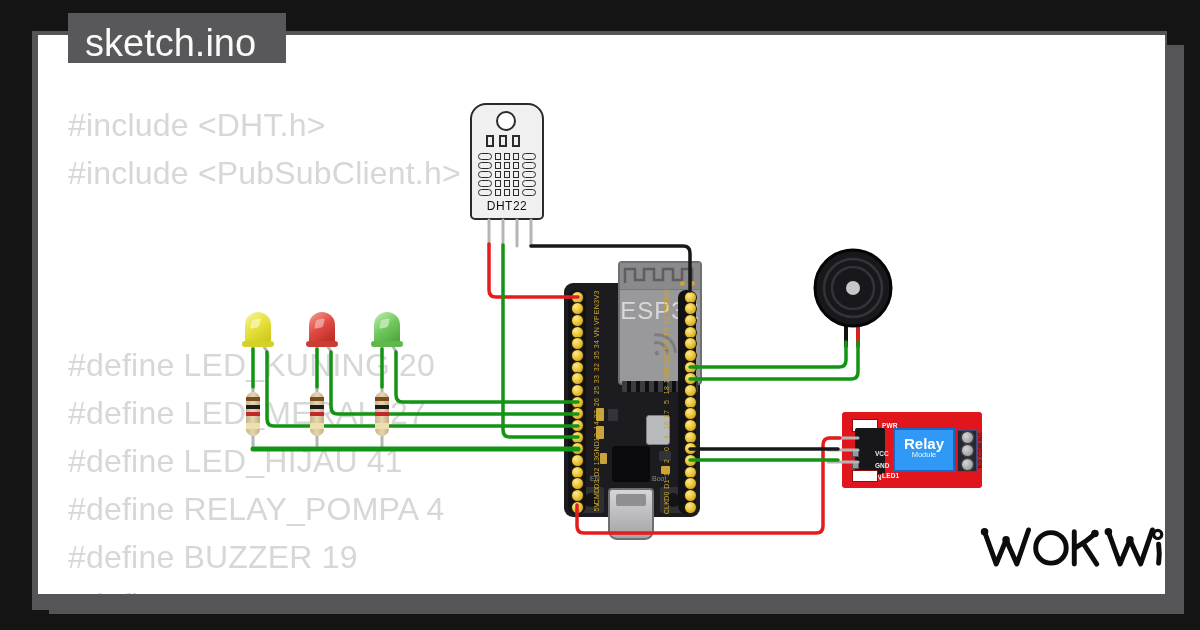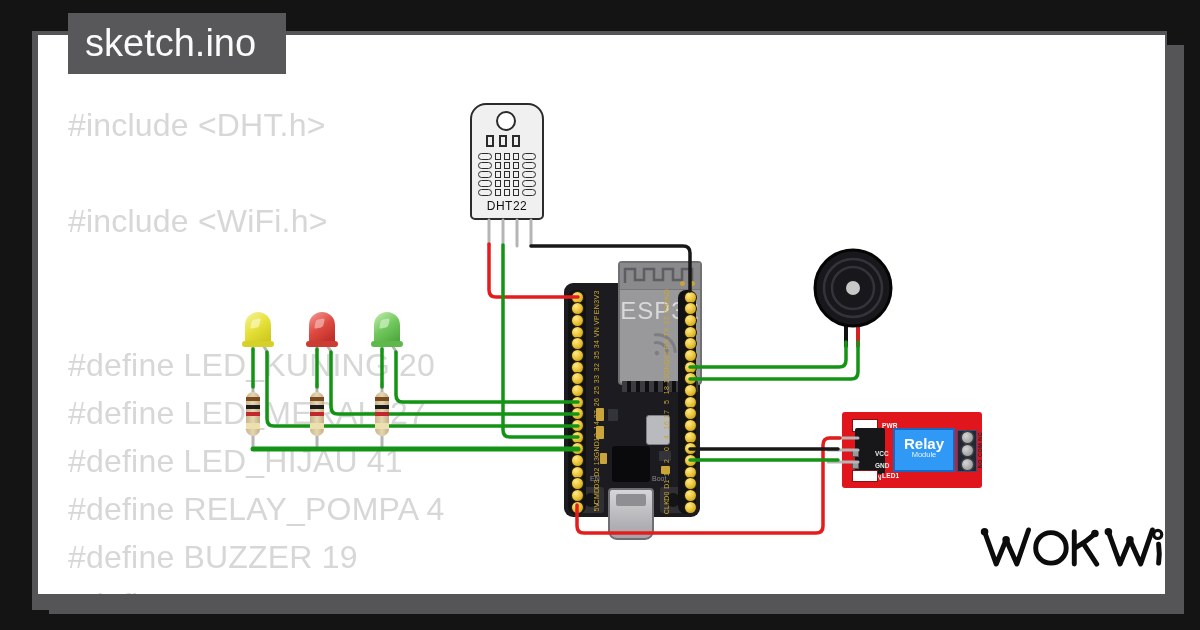--- a/index.html
+++ b/index.html
@@ -10,21 +10,21 @@
   }
   .abs{position:absolute;}
 
   
   .frame-b{left:49px;top:45px;width:1135px;height:569px;background:#555557;}
   .frame-a{left:32px;top:31px;width:1135px;height:579px;background:#555557;}
   .page-white{left:38px;top:35px;width:1127px;height:559px;background:#ffffff;}
   .codewrap{left:38px;top:35px;width:1065px;height:559px;overflow:hidden;}
   .code-line{position:absolute;left:30px;font-size:32px;color:#d7d7d7;white-space:pre;letter-spacing:.2px;}
 
-  .titlebox{left:68px;top:13px;width:218px;height:61px;background:#58585a;color:#fafafa;
+  .titlebox{left:68px;top:13px;width:218px;height:50px;background:#58585a;color:#fafafa;
     font-size:38px;line-height:61px;padding-left:17px;box-sizing:border-box;z-index:30;}
 
   
   .esp{left:564px;top:283px;width:136px;height:234px;background:#1c1c20;border-radius:9px;z-index:5;}
   .esp-ant{left:28px;top:-22px;width:84px;height:124px;background:#99999b;border:2px solid #6f6f74;border-radius:4px;box-sizing:border-box;margin-left:26px;}
   .ant-zone{left:0;top:0;width:100%;height:26px;background:#8a8a8d;border-bottom:1px solid #77777a;}
   .gold-dot{width:5px;height:5px;border-radius:50%;background:#c9a23a;top:18px;}
   .esp-label{left:0;top:34px;width:100%;text-align:center;font-size:24px;color:#d9d9da;letter-spacing:1px;}
   .esp-teeth{left:2px;top:118px;width:76px;height:11px;
     background:repeating-linear-gradient(90deg,#3c3c40 0 5px,#0f0f12 5px 9px);}
@@ -100,21 +100,21 @@
 </style>
 </head>
 <body>
 
 <div class="abs frame-b"></div>
 <div class="abs frame-a"></div>
 <div class="abs page-white"></div>
 
 <div class="abs codewrap">
   <div class="code-line" style="top:72px">#include &lt;DHT.h&gt;</div>
-  <div class="code-line" style="top:168px">#include &lt;WiFi.h&gt;</div>
+  <div class="code-line" style="top:120px">#include &lt;PubSubClient.h&gt;</div>
   <div class="code-line" style="top:312px">#define LED_KUNING 20</div>
   <div class="code-line" style="top:360px">#define LED_MERAH 27</div>
   <div class="code-line" style="top:408px">#define LED_HIJAU 41</div>
   <div class="code-line" style="top:456px">#define RELAY_POMPA 4</div>
   <div class="code-line" style="top:504px">#define BUZZER 19</div>
   <div class="code-line" style="top:552px">#define DHT_PIN 12</div>
 </div>
 
 <div class="abs esp">
   <div class="abs esp-ant">

